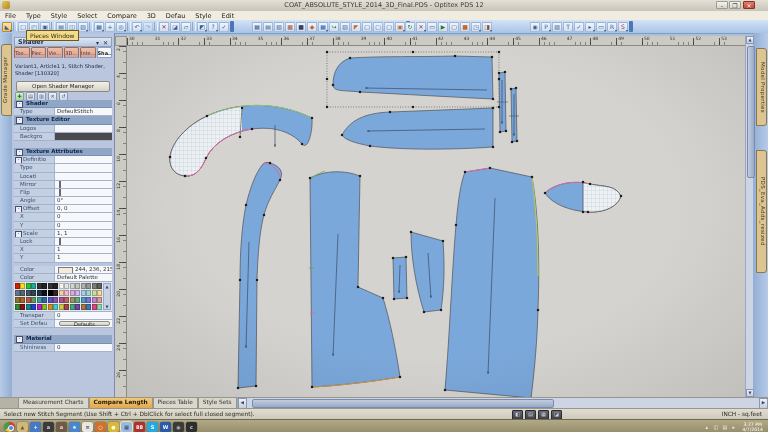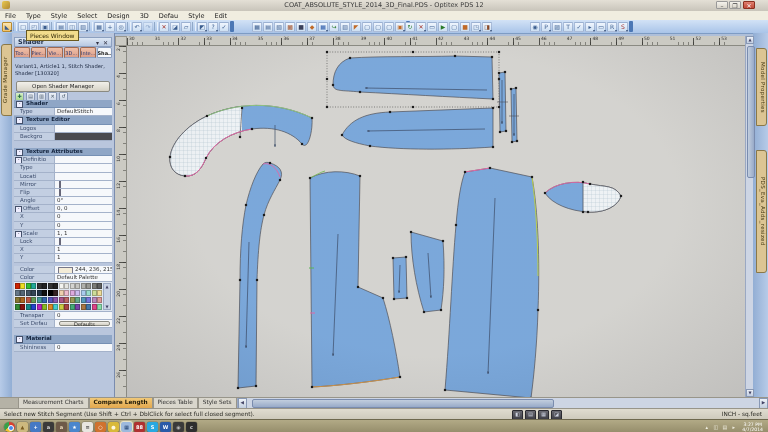--- a/index.html
+++ b/index.html
@@ -174,21 +174,21 @@
     <div class="winbtn" style="right:27px">❐</div>
     <div class="winbtn" id="btn-close" style="right:13px">✕</div>
   </div>
 
   <div id="menubar">
       <span id="menu-items" style="display:flex">
         <span class="menu-item">File</span>
         <span class="menu-item">Type</span>
         <span class="menu-item">Style</span>
         <span class="menu-item">Select</span>
-        <span class="menu-item">Design</span>
+        <span class="menu-item">Compare</span>
         <span class="menu-item">3D</span>
         <span class="menu-item">Defau</span>
         <span class="menu-item">Style</span>
         <span class="menu-item">Edit</span>
       </span>
     </div>
 
   <div id="toolbar">
     <div class="tb-group" style="left:2px" id="tbg0">
         <span class="tb-icon hl">◣<span class="dd">▾</span></span>

